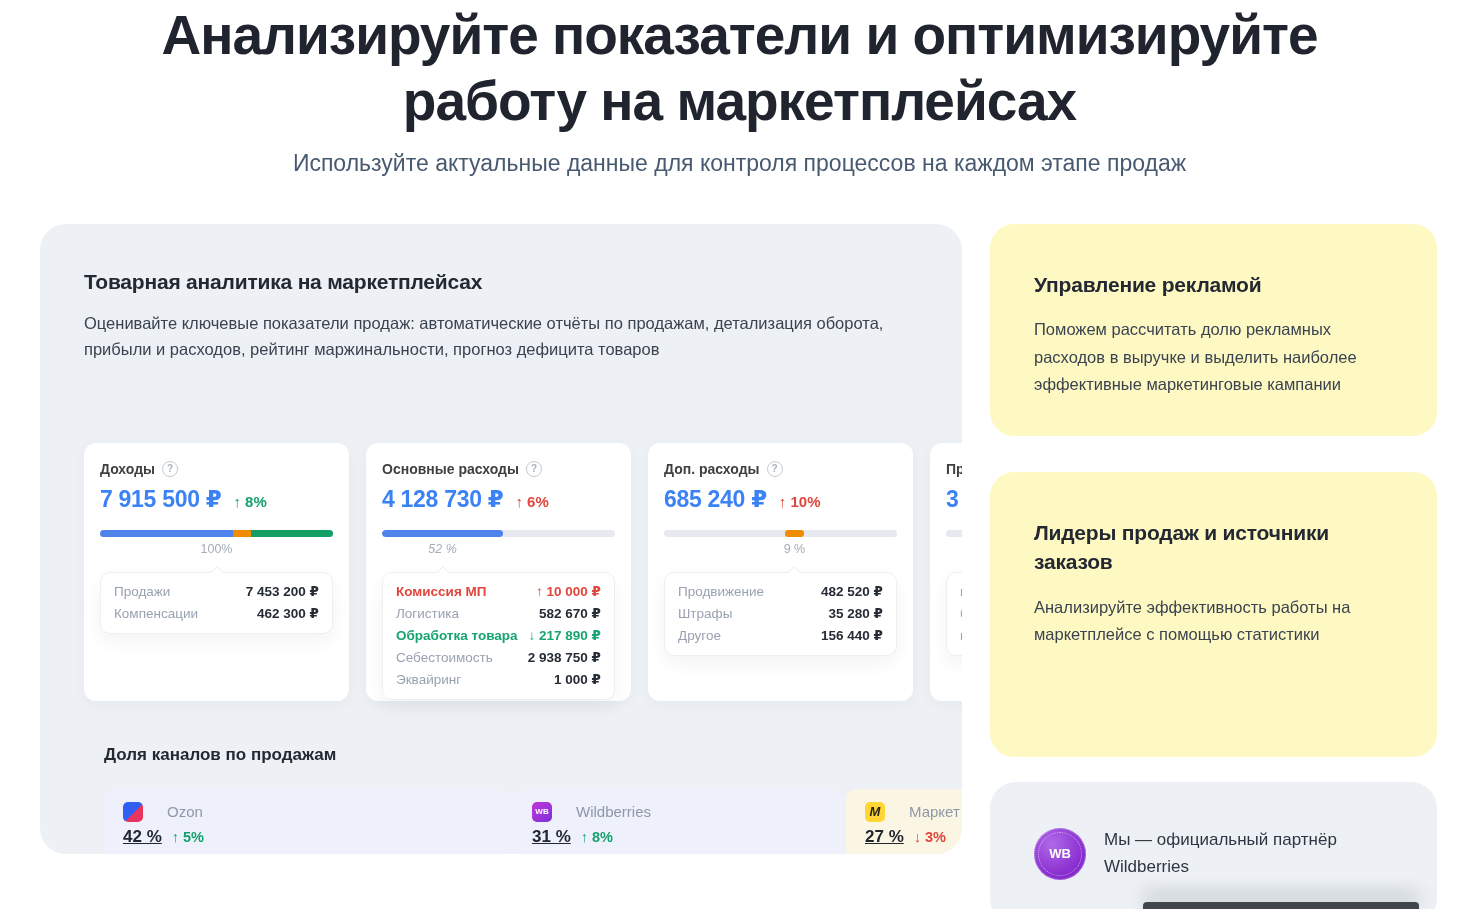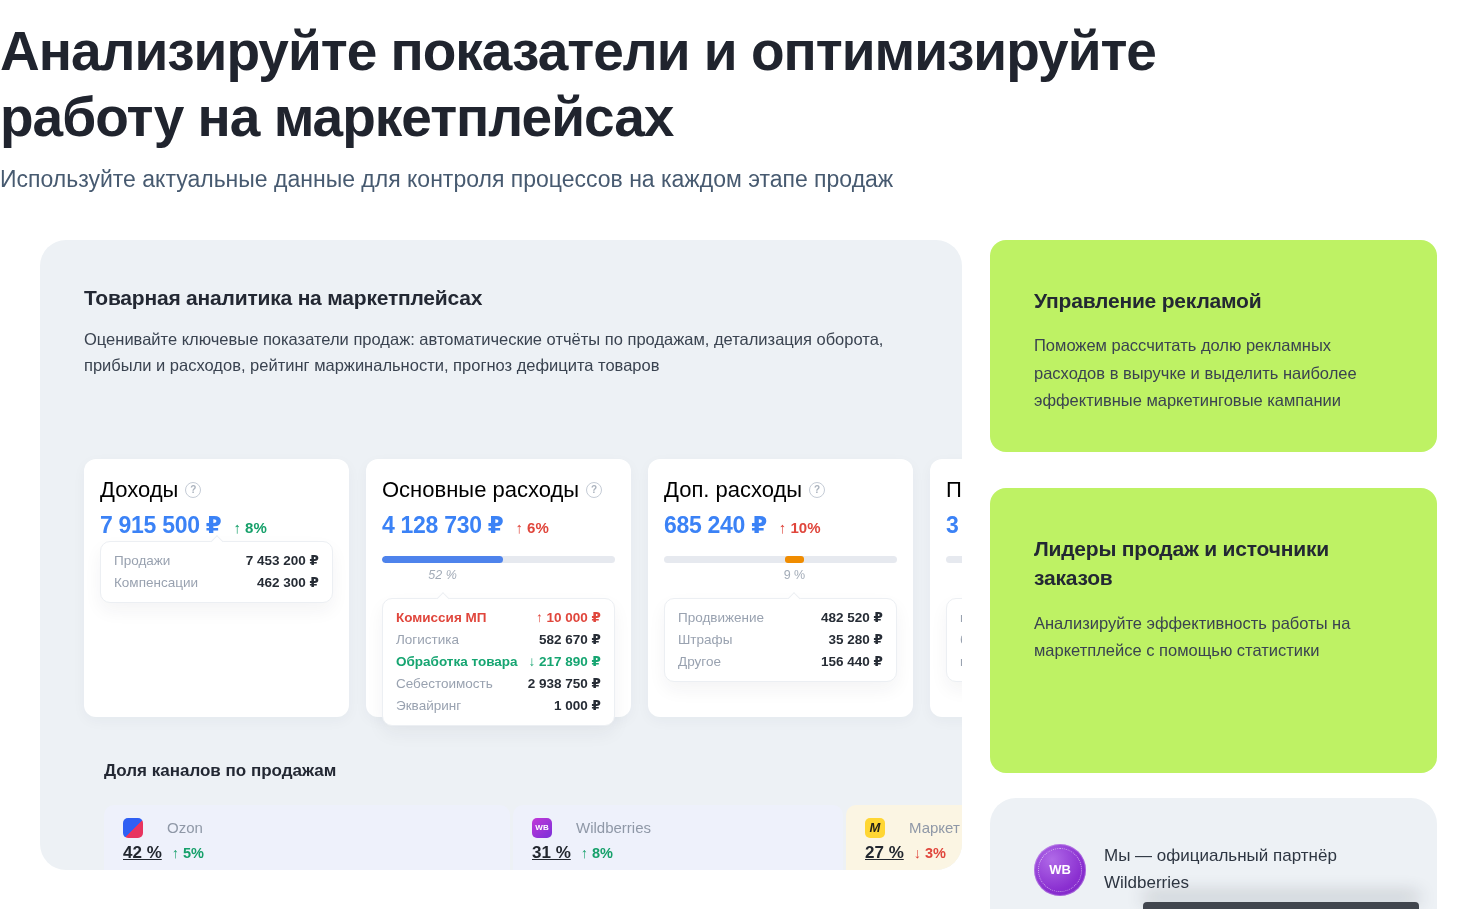--- a/index.html
+++ b/index.html
@@ -1,39 +1,39 @@
 <!DOCTYPE html>
 <html><head>
 <meta charset="utf-8">
 <style>
   * { margin:0; padding:0; box-sizing:border-box; }
   html,body { width:1479px; height:909px; overflow:hidden; background:#ffffff;
     font-family:"Liberation Sans","DejaVu Sans",sans-serif; }
   body { position:relative; }
 
   
-  .hero { text-align:left; padding-top:10px;margin-top:8px; }
+  .hero { text-align:center; padding-top:2px; }
   .hero h1 { font-size:55px; line-height:1.2; font-weight:700; color:#20242e; letter-spacing:-1px; }
   .hero .subtitle { margin-top:16px; font-size:23px; color:#475a70; font-weight:400; }
 
   
   .columns { display:flex; gap:28px; padding:0 42px 0 40px; margin-top:47px; }
 
   
   .panel { width:922px; height:630px; background:#edf1f5; border-radius:26px;
     padding:46px 0 0 44px; overflow:hidden; flex:none; }
   .panel h2 { font-size:21px; font-weight:700; color:#232833; letter-spacing:-.2px; }
   .panel .desc { margin-top:16px; font-size:16.5px; line-height:1.6; color:#3a4350; max-width:800px; }
 
   
   .mcards { display:flex; gap:17px; margin-top:80px; width:1120px; }
   .mcard { flex:none; width:265px; height:258px; background:#fff; border-radius:12px;
     padding:18px 16px; box-shadow:0 4px 14px rgba(35,45,65,.04); }
   .mcard-head { display:flex; align-items:center; gap:7px; }
-  .mcard-title { font-size:22px; font-weight:400; color:#000000; }
+  .mcard-title { font-size:14px; font-weight:700; color:#404040; }
   .help { width:16px; height:16px; border-radius:50%; border:1.5px solid #c5ccd6; color:#aab2bd;
     font-size:10px; font-weight:700; display:flex; align-items:center; justify-content:center; cursor:pointer; }
   .mcard-valuerow { display:flex; align-items:baseline; gap:12px; margin-top:9px; }
   .mcard-value { font-size:23px; font-weight:700; color:#3b82f6; letter-spacing:-.3px; white-space:nowrap; }
   .mcard-delta { font-size:15px; font-weight:700; white-space:nowrap; }
   .bar-area { position:relative; margin-top:17px; height:40px; }
   .bar { position:relative; height:7px; border-radius:4px; overflow:hidden; background:transparent; }
   .bar.with-track { background:#e6e9ef; }
   .bar .seg { position:absolute; top:0; height:100%; }
   .bar-label { position:absolute; top:12px; transform:translateX(-50%); font-size:12.5px; color:#a3acb8; white-space:nowrap; }
@@ -54,21 +54,21 @@
   .channel-stats { display:flex; align-items:baseline; gap:10px; margin-top:5px; }
   .channel-share { font-size:17px; font-weight:700; color:#22272f;text-decoration:underline; }
   .channel-delta { font-size:14.5px; font-weight:700; }
   .chip { width:20px; height:20px; border-radius:5px; flex:none; display:flex; align-items:center; justify-content:center; overflow:hidden; }
   .chip-ozon { background:linear-gradient(135deg,#2f5ff3 54%,#e8345f 54%); }
   .chip-wb { background:linear-gradient(140deg,#c238d8,#7a30d8); color:#fff; font-size:8px; font-weight:700; }
   .chip-market { background:#ffd633; color:#26221a; font-size:13px; font-weight:700; font-style:italic; }
 
   
   .side { display:flex; flex-direction:column; width:447px; flex:none; }
-  .side-card { background:#bef264; border-radius:16px; padding:46px 44px; }
+  .side-card { background:#fef9c3; border-radius:24px; padding:46px 44px; }
   .side-card h3 { font-size:21px; font-weight:700; color:#232833; line-height:1.4; letter-spacing:-.2px; }
   .side-card p { margin-top:17px; font-size:16.5px; line-height:1.65; color:#3a4350; }
   .side-card.card-a { height:212px; }
   .side-card.card-b { height:285px; margin-top:36px; }
   .partner { height:143px; margin-top:25px; background:#edf1f5; border-radius:26px;
     padding:0 44px; display:flex; align-items:center; gap:18px; }
   .wb-badge { width:52px; height:52px; border-radius:50%; flex:none; position:relative;
     background:radial-gradient(circle at 35% 30%, #b06ae8, #8a2fd0 62%, #7a22c4);
     display:flex; align-items:center; justify-content:center; color:#fff; font-weight:700; font-size:13px;
     box-shadow:inset 0 0 0 1px rgba(255,255,255,.25); }
@@ -100,20 +100,28 @@
     <div class="mcards">
         <div class="mcard">
     <div class="mcard-head">
       <span class="mcard-title">Доходы</span>
       <span class="help">?</span>
     </div>
     <div class="mcard-valuerow">
       <span class="mcard-value">7 915 500 ₽</span>
       <span class="mcard-delta" style="color: rgb(22, 160, 106);">↑ 8%</span>
     </div>
+    <div class="bar-area">
+      <div class="bar">
+              <div class="seg" style="left: 0%; width: 57%; background: rgb(78, 131, 236);"></div>
+              <div class="seg" style="left: 57%; width: 8%; background: rgb(240, 140, 0);"></div>
+              <div class="seg" style="left: 65%; width: 35%; background: rgb(18, 158, 101);"></div>
+            </div>
+      <div class="bar-label" style="left: 50%;">100%</div>
+    </div>
     <div class="tip">
       <div class="tip-caret" style="left: 50%;"></div>
       <div class="tip-rows">
               <div class="tip-row">
                 <span class="tip-label">Продажи</span>
                 <span class="tip-value">7 453 200 ₽</span>
               </div>
               <div class="tip-row">
                 <span class="tip-label">Компенсации</span>
                 <span class="tip-value">462 300 ₽</span>

